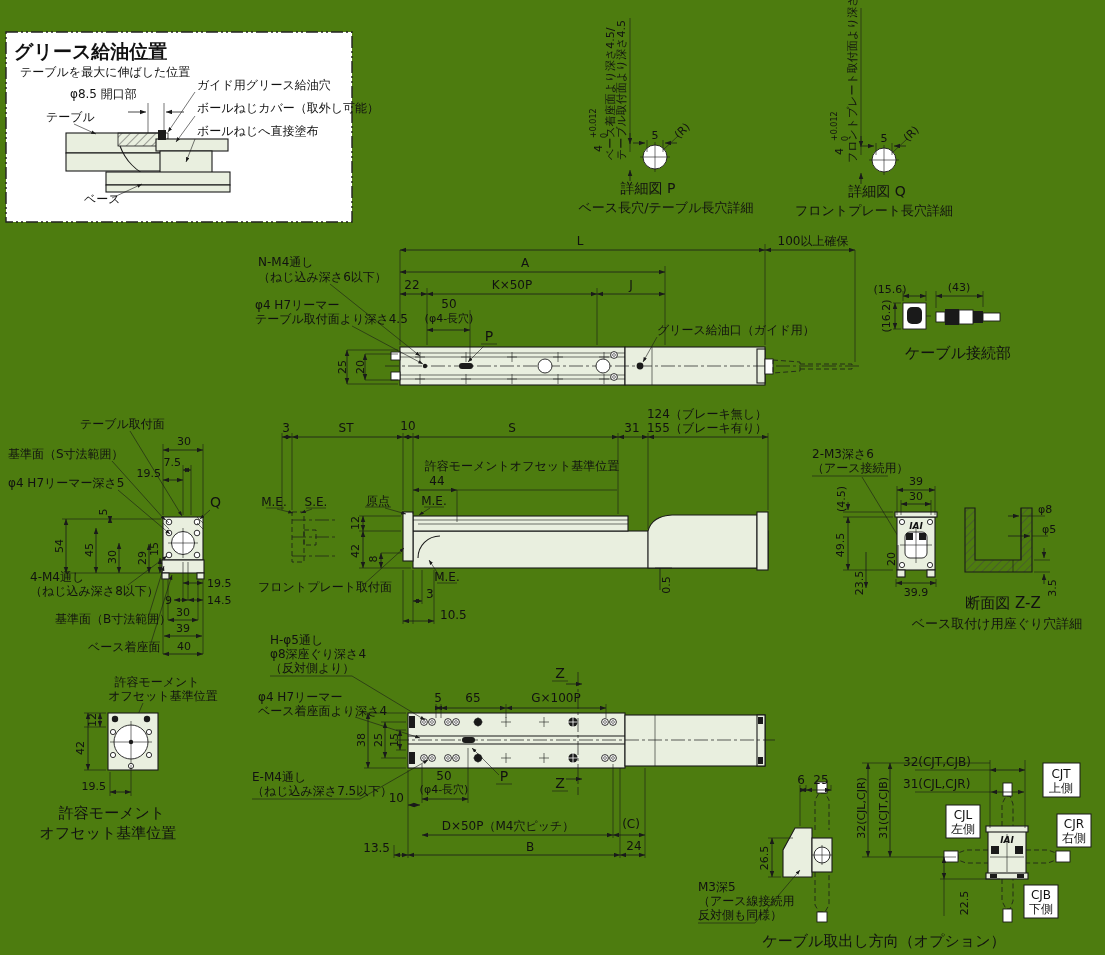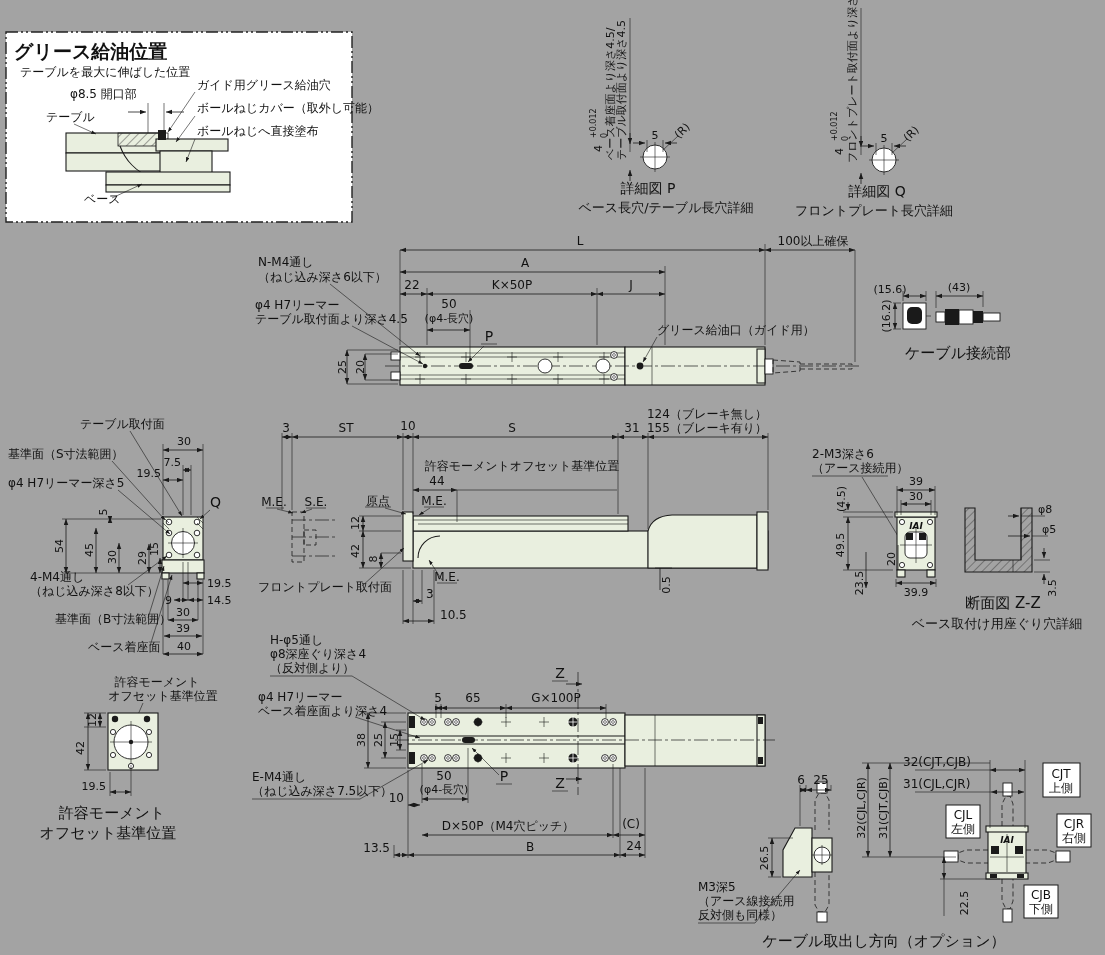--- a/index.html
+++ b/index.html
@@ -1,16 +1,16 @@
 <!DOCTYPE html>
 <html><head>
 <meta charset="utf-8">
 <style>
   html,body{margin:0;padding:0;background:#fff;}
-  .stage{position:relative;width:1105px;height:955px;background:#a3a3a3;overflow:hidden;}
+  .stage{position:relative;width:1105px;height:955px;background:#4d7c0f;overflow:hidden;}
   svg text{font-family:"DejaVu Sans","Liberation Sans",sans-serif;fill:#111;}
   .t8{font-size:8px}.t9{font-size:9px}.t11{font-size:11px}
   .t12{font-size:12px}.t13{font-size:13px}.t14{font-size:14px}
   .t15{font-size:15px}.t19{font-size:19px;font-weight:bold}
   .mid{text-anchor:middle}.end{text-anchor:end}
   .ln{stroke:#1a1a1a;stroke-width:1.1;fill:none}
   .lt{stroke:#1a1a1a;stroke-width:0.6;fill:none}
   .fb{fill:#e9efdf;stroke:#1a1a1a;stroke-width:1.1}
   .fw{fill:#ffffff;stroke:#1a1a1a;stroke-width:0.9}
   .dim{stroke:#1a1a1a;stroke-width:0.8;fill:none}

